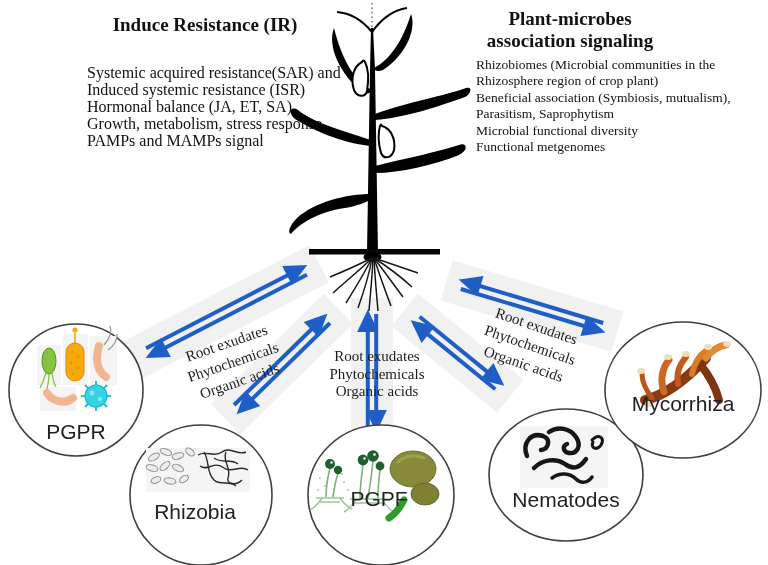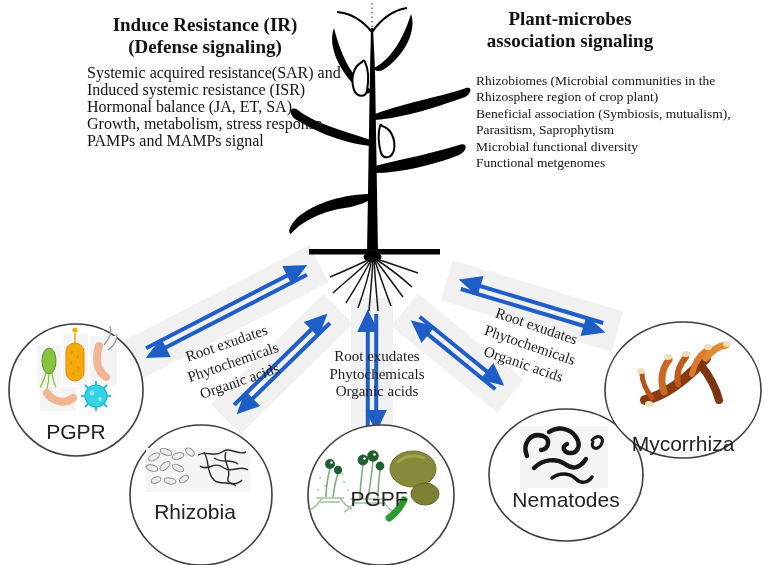--- a/index.html
+++ b/index.html
@@ -2,21 +2,21 @@
 <html><head>
 <meta charset="utf-8">
 <style>
   html,body{margin:0;padding:0;background:#ffffff;}
   #fig{position:relative;width:768px;height:565px;background:#fff;overflow:hidden;
        font-family:"Liberation Serif","DejaVu Serif",serif;color:#121212;}
   #art{position:absolute;left:0;top:0;}
   .abs{position:absolute;}
   .panel-title{font-weight:bold;font-size:19px;line-height:22px;text-align:center;white-space:nowrap;}
   .panel-body{font-size:16px;line-height:17px;white-space:nowrap;}
-  .panel-body.rt{font-size:13.5px;line-height:16.4px;margin-top:16px;}
+  .panel-body.rt{font-size:13.5px;line-height:16.4px;}
   .xlabel{text-align:center;font-size:15px;line-height:17.5px;white-space:nowrap;color:#1c1c1c;}
   .xlabel.rot{line-height:20px;}
   .node-label{font-family:"Liberation Sans","DejaVu Sans",sans-serif;font-size:21px;color:#222;
               text-align:center;width:160px;transform:translateX(-50%);white-space:nowrap;}
 </style>
 </head>
 <body>
 
 <div id="fig">
 
@@ -239,21 +239,20 @@
           <ellipse cx="641" cy="371" rx="4" ry="3"></ellipse>
         <ellipse cx="727" cy="344" rx="4" ry="3"></ellipse>
           <ellipse cx="649" cy="404" rx="4" ry="3"></ellipse>
       </g>
     </g>
   </svg>
 
   <div class="abs" style="left:80px;top:14px;width:250px;">
     <div class="panel-title">
       <div>Induce Resistance (IR)</div>
-      <div>(Defense signaling)</div>
     </div>
   </div>
   <div class="abs panel-body" style="left:87px;top:64px;">
     <div>Systemic acquired resistance(SAR) and</div>
     <div>Induced systemic resistance (ISR)</div>
     <div>Hormonal balance (JA, ET, SA)</div>
     <div>Growth, metabolism, stress response</div>
     <div>PAMPs and MAMPs signal</div>
   </div>
 
@@ -285,14 +284,14 @@
   <div class="abs xlabel rot" style="left:530px;top:345px;transform:translate(-50%,-50%) rotate(19deg);">
     <div>Root exudates</div>
     <div>Phytochemicals</div>
     <div>Organic acids</div>
   </div>
 
   <div class="abs node-label" style="left:76px;top:420px;">PGPR</div>
   <div class="abs node-label" style="left:195px;top:500px;">Rhizobia</div>
   <div class="abs node-label" style="left:379px;top:487px;">PGPF</div>
   <div class="abs node-label" style="left:566px;top:488px;">Nematodes</div>
-  <div class="abs node-label" style="left:683px;top:432px;">Mycorrhiza</div>
+  <div class="abs node-label" style="left:683px;top:392px;">Mycorrhiza</div>
 </div>
 
 </body></html>

